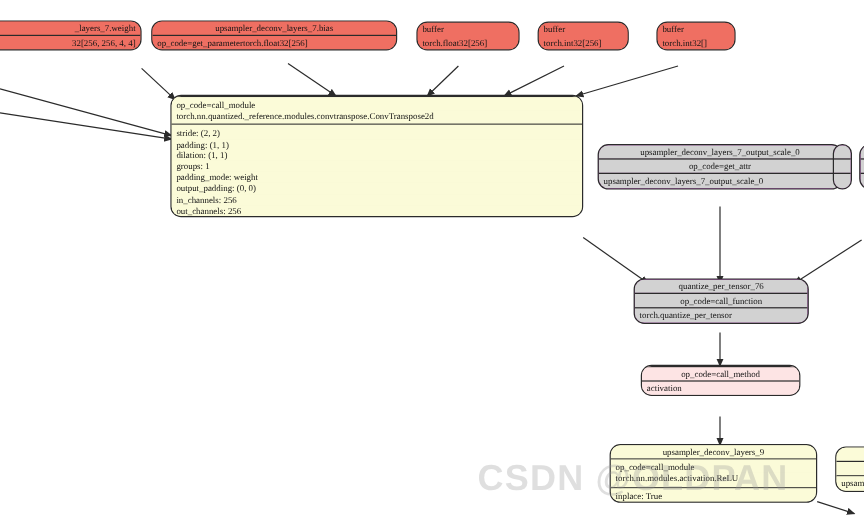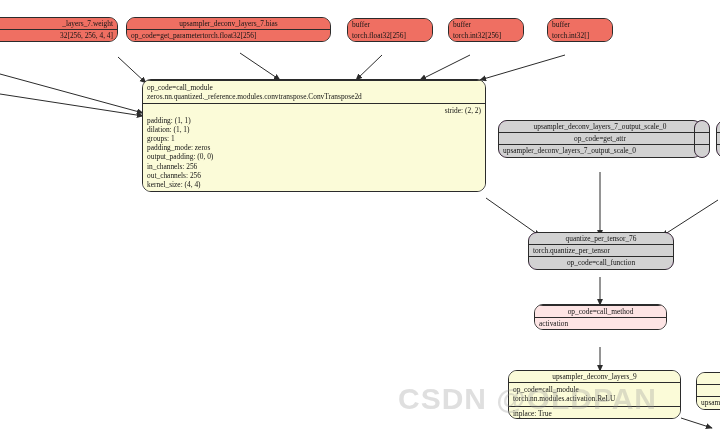--- a/index.html
+++ b/index.html
@@ -127,33 +127,32 @@
 
   <div class="node n-param" style="left:547px; top:18px; width:66px;">
     <div class="row">buffer</div>
     <div class="row">torch.int32[]</div>
   </div>
 
   <div class="node n-module" style="left:142px; top:79px; width:344px;">
     <div class="sep"></div>
     <div class="rowblock">
       <div class="row" style="padding-top:2px;">op_code=call_module</div>
-      <div class="row" style="padding-bottom:2px;">zeros.nn.quantized._reference.modules.convtranspose.ConvTranspose2d</div>
+      <div class="row" style="padding-bottom:2px;">torch.nn.quantized._reference.modules.convtranspose.ConvTranspose2d</div>
     </div>
     <div class="sep"></div>
     <div class="rowblock">
-      <div class="row" style="padding-top:2px;text-align:right;">stride: (2, 2)</div>
+      <div class="row" style="padding-top:2px;">stride: (2, 2)</div>
       <div class="row">padding: (1, 1)</div>
       <div class="row">dilation: (1, 1)</div>
       <div class="row">groups: 1</div>
-      <div class="row">padding_mode: zeros</div>
+      <div class="row">padding_mode: weight</div>
       <div class="row">output_padding: (0, 0)</div>
       <div class="row">in_channels: 256</div>
       <div class="row">out_channels: 256</div>
-      <div class="row" style="padding-bottom:2px;">kernel_size: (4, 4)</div>
     </div>
   </div>
 
   <div class="node n-attr" style="left:498px; top:120px; width:204px;">
     <div class="row title">upsampler_deconv_layers_7_output_scale_0</div>
     <div class="row title sep">op_code=get_attr</div>
     <div class="row sep">upsampler_deconv_layers_7_output_scale_0</div>
   </div>
 
   <div class="node n-attr" style="left:694px; top:120px; width:16px;">
@@ -162,22 +161,22 @@
     <div class="row sep">&nbsp;</div>
   </div>
   <div class="node n-attr" style="left:716px; top:120px; width:18px;">
     <div class="row">&nbsp;</div>
     <div class="row sep">&nbsp;</div>
     <div class="row sep">&nbsp;</div>
   </div>
 
   <div class="node n-attr" style="left:528px; top:232px; width:146px;">
     <div class="row title">quantize_per_tensor_76</div>
+    <div class="row title sep">op_code=call_function</div>
     <div class="row sep">torch.quantize_per_tensor</div>
-    <div class="row title sep">op_code=call_function</div>
   </div>
 
   <div class="node n-method" style="left:534px; top:304px; width:133px;">
     <div class="row title sep">op_code=call_method</div>
     <div class="row sep">activation</div>
   </div>
 
   <div class="node n-module" style="left:508px; top:370px; width:173px;">
     <div class="row title">upsampler_deconv_layers_9</div>
     <div class="sep"></div>

